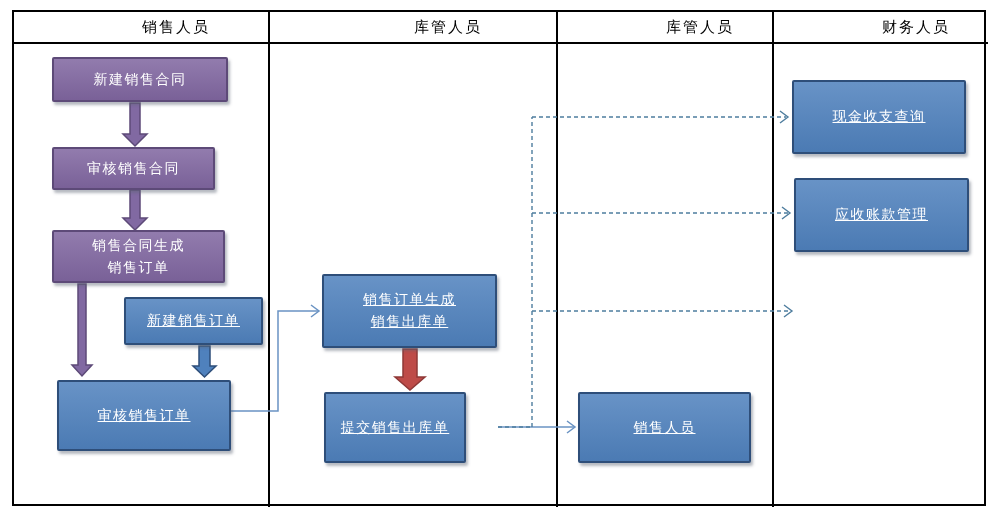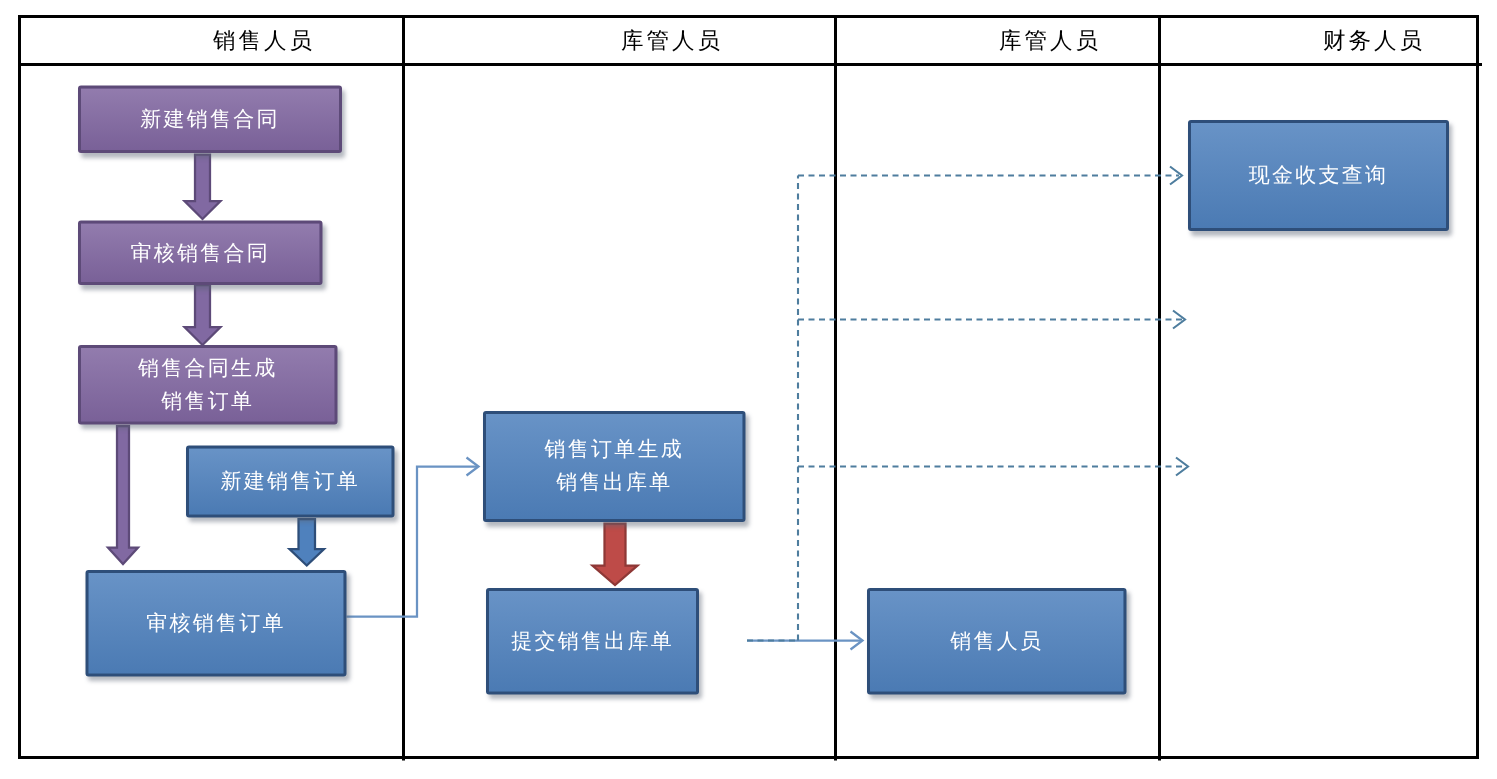--- a/index.html
+++ b/index.html
@@ -50,20 +50,21 @@
     box-shadow:2px 3px 3px rgba(90,100,115,0.45);
     cursor:default;
   }
   .node.purple{
     background-color:var(--node_purple);
     border:2px solid var(--node_purple_border);
   }
   .node.blue{
     background-color:var(--node_blue);
     border:2px solid var(--node_blue_border);
+    text-decoration:underline;
   }
   svg.overlay{
     position:absolute;left:0;top:0;width:998px;height:519px;
     pointer-events:none;
   }
 </style>
 </head>
 <body>
 
 <div class="canvas">
@@ -141,14 +142,17 @@
     <span>提交销售出库单</span>
   </div>
 
   <div class="node blue" style="left:578px;top:392px;width:173px;height:71px">
     <span>销售人员</span>
   </div>
 
   <div class="node blue" style="left:792px;top:80px;width:174px;height:74px">
     <span>现金收支查询</span>
   </div>
+  <div class="node blue" style="left:794px;top:178px;width:175px;height:74px">
+    <span>应收账款管理</span>
+  </div>
 
 </div>
 
 </body></html>

